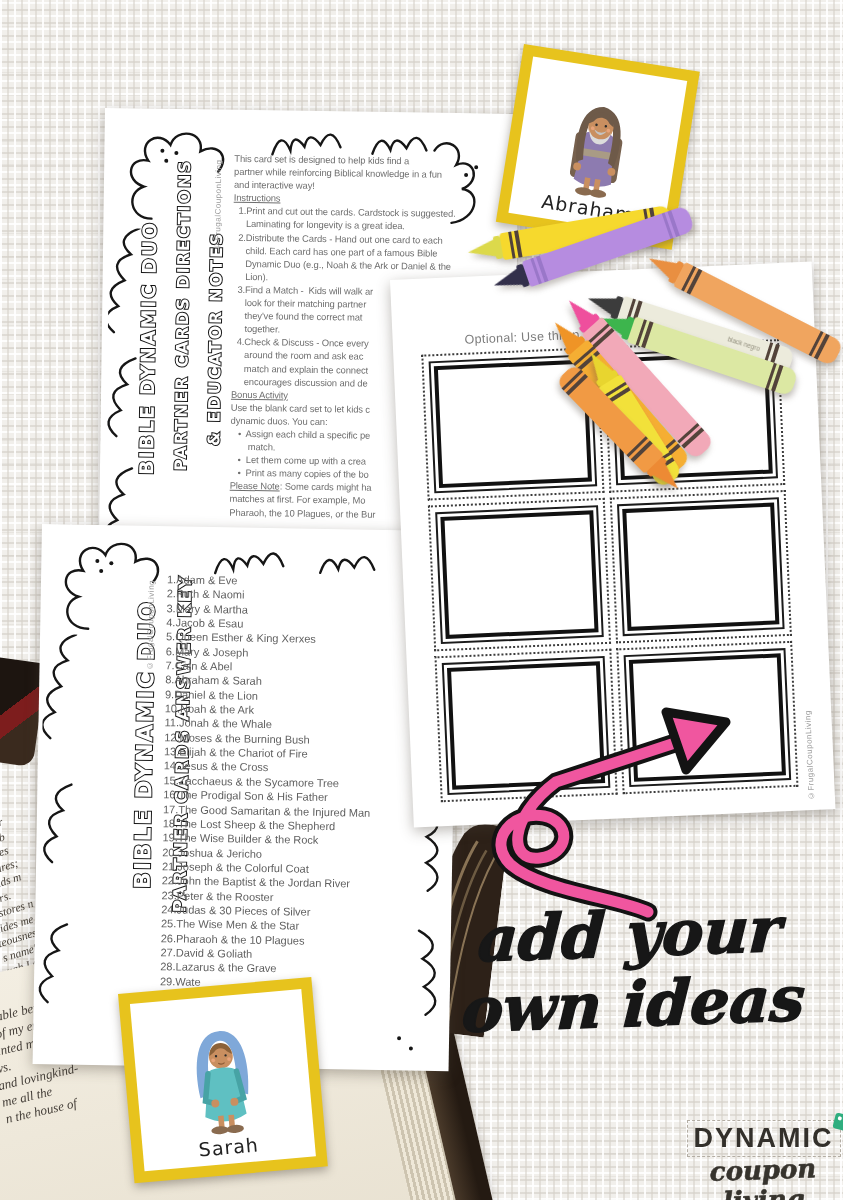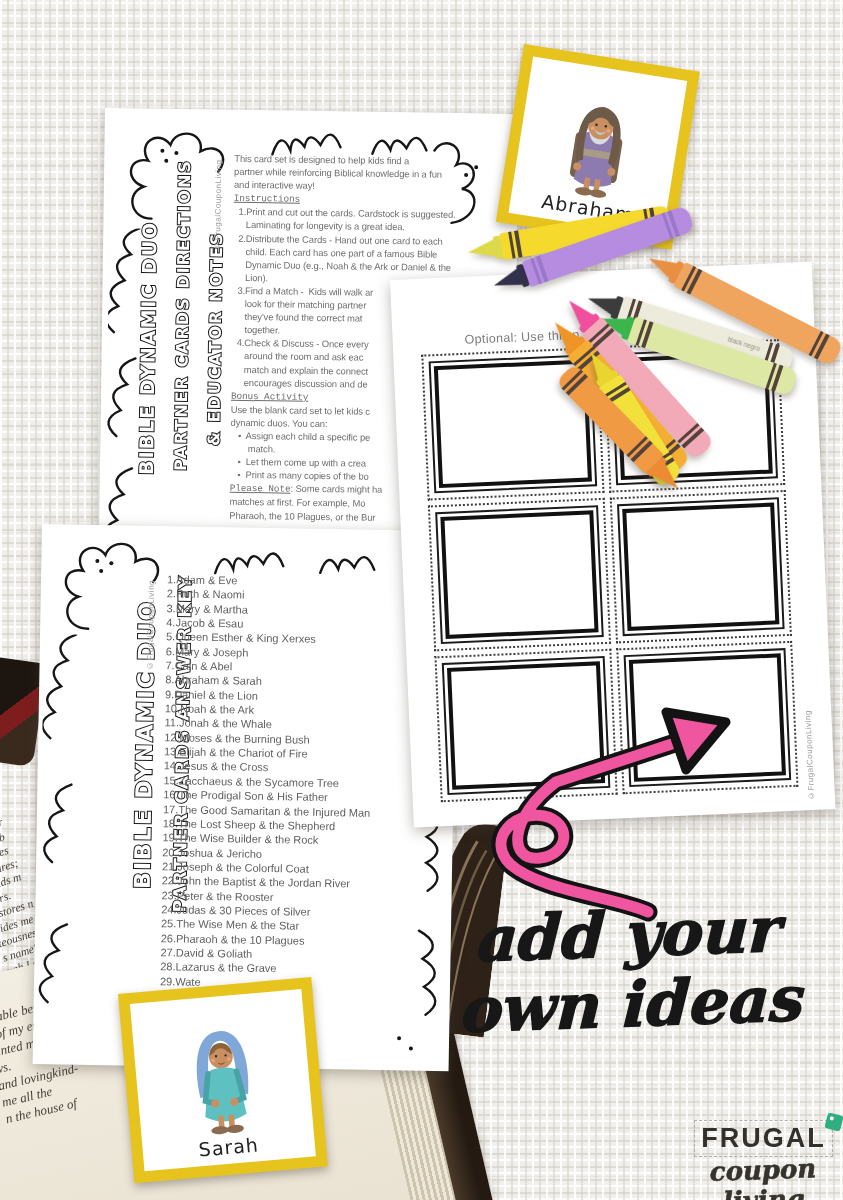--- a/index.html
+++ b/index.html
@@ -23,21 +23,21 @@
     font-family:"DejaVu Sans",sans-serif;font-weight:800;color:#fff;
     -webkit-text-stroke:2px #141414;paint-order:stroke fill;letter-spacing:2px;white-space:nowrap;}
   .wm{position:absolute;writing-mode:vertical-rl;transform:rotate(180deg);
     font-size:8px;color:#9b9b9b;letter-spacing:.5px;}
   .doodle{position:absolute;pointer-events:none;}
   .doodle path{fill:none;stroke:#161616;stroke-width:2.4;stroke-linecap:round;}
   .doodle circle{fill:#161616;}
 
   .dir-body{position:absolute;left:130px;top:42px;width:240px;
     font-size:9.4px;line-height:13.1px;color:#6e6e6e;white-space:pre;letter-spacing:-.1px;}
-  .u{text-decoration:underline;font-family:Liberation Mono, monospace;}
+  .u{text-decoration:underline;}
 
   .ak-list{position:absolute;left:126px;top:46px;font-size:11px;line-height:14.35px;color:#5f5f5f;white-space:pre;}
   .ak-frag{position:absolute;left:252px;top:470px;font-size:11px;color:#5f5f5f;}
 
   .opt{position:absolute;top:56px;font-size:12.5px;color:#7d7d7d;letter-spacing:.3px;}
   .opt-l{left:72px;} .opt-r{left:232px;}
   .cgrid{position:absolute;left:28px;top:76px;width:358px;display:grid;
     grid-template-columns:1fr 1fr;grid-auto-rows:146px;gap:5px;}
   .cell{border:2px dotted #3c3c3c;padding:5px;}
   .cell-mid{border:2px solid #1b1b1b;height:100%;box-sizing:border-box;padding:3px;}
@@ -327,17 +327,17 @@
   <svg class="arrow" width="310" height="230" viewBox="0 0 310 230">
     <path id="apath" d="M200,214 C170,200 90,192 62,166 C38,142 66,112 96,118 C124,124 122,156 92,160 C60,164 60,120 108,84 L236,42" fill="none" stroke="#131313" stroke-width="19" stroke-linecap="round"></path>
     <path d="M200,214 C170,200 90,192 62,166 C38,142 66,112 96,118 C124,124 122,156 92,160 C60,164 60,120 108,84 L236,42" fill="none" stroke="#f0569f" stroke-width="11" stroke-linecap="round"></path>
     <polygon points="218,14 278,24 238,72" fill="#f0569f" stroke="#131313" stroke-width="9" stroke-linejoin="round"></polygon>
   </svg>
 
   <div class="script script1">add your</div>
   <div class="script script2">own ideas</div>
 
   <div class="logo">
-    <span class="frugal"><span>FRUGAL</span><span class="tag" style="background: rgb(47, 174, 127);"></span></span>
+    <span class="frugal"><span>DYNAMIC</span><span class="tag" style="background: rgb(47, 174, 127);"></span></span>
     <div class="coupon">coupon living</div>
   </div>
 
 </div>
 
 </body></html>

